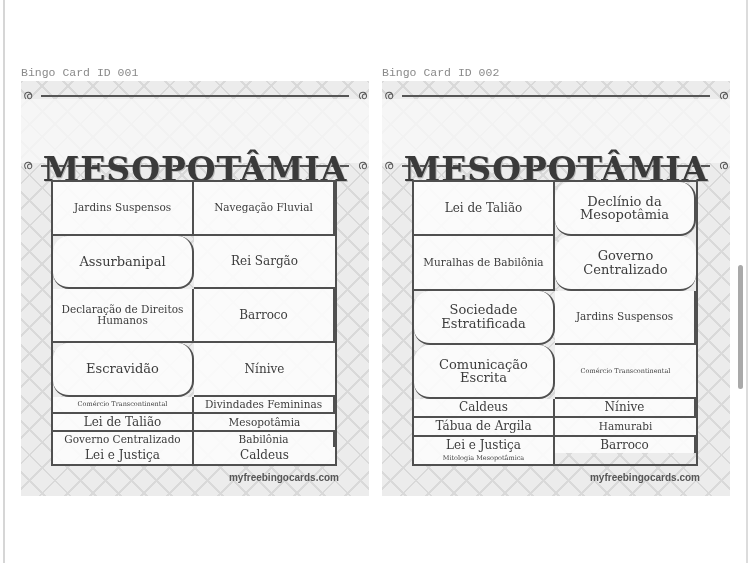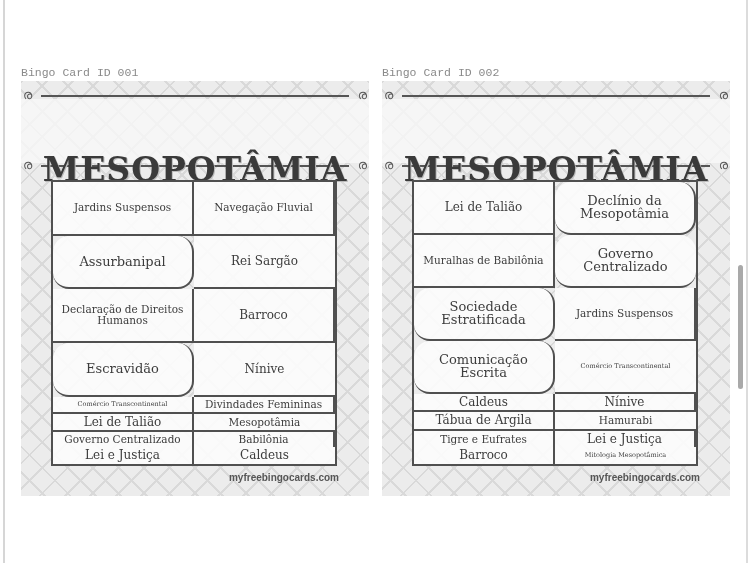--- a/index.html
+++ b/index.html
@@ -109,20 +109,19 @@
       <div class="cell s-m">Muralhas de Babilônia</div>
       <div class="cell s-s">Governo Centralizado</div>
       <div class="cell s-s">Sociedade Estratificada</div>
       <div class="cell s-m">Jardins Suspensos</div>
       <div class="cell s-s">Comunicação Escrita</div>
       <div class="cell s-xs">Comércio Transcontinental</div>
       <div class="cell s-l">Caldeus</div>
       <div class="cell s-l">Nínive</div>
       <div class="cell s-l">Tábua de Argila</div>
       <div class="cell s-m">Hamurabi</div>
-      <div class="cell s-m">Tigre e Eufrates</div>
       <div class="cell s-xl">Lei e Justiça</div>
       <div class="cell s-l">Barroco</div>
       <div class="cell s-xs">Mitologia Mesopotâmica</div>
     </div>
     <div class="footer">myfreebingocards.com</div>
   </div>
 </div>
 
 </body></html>

